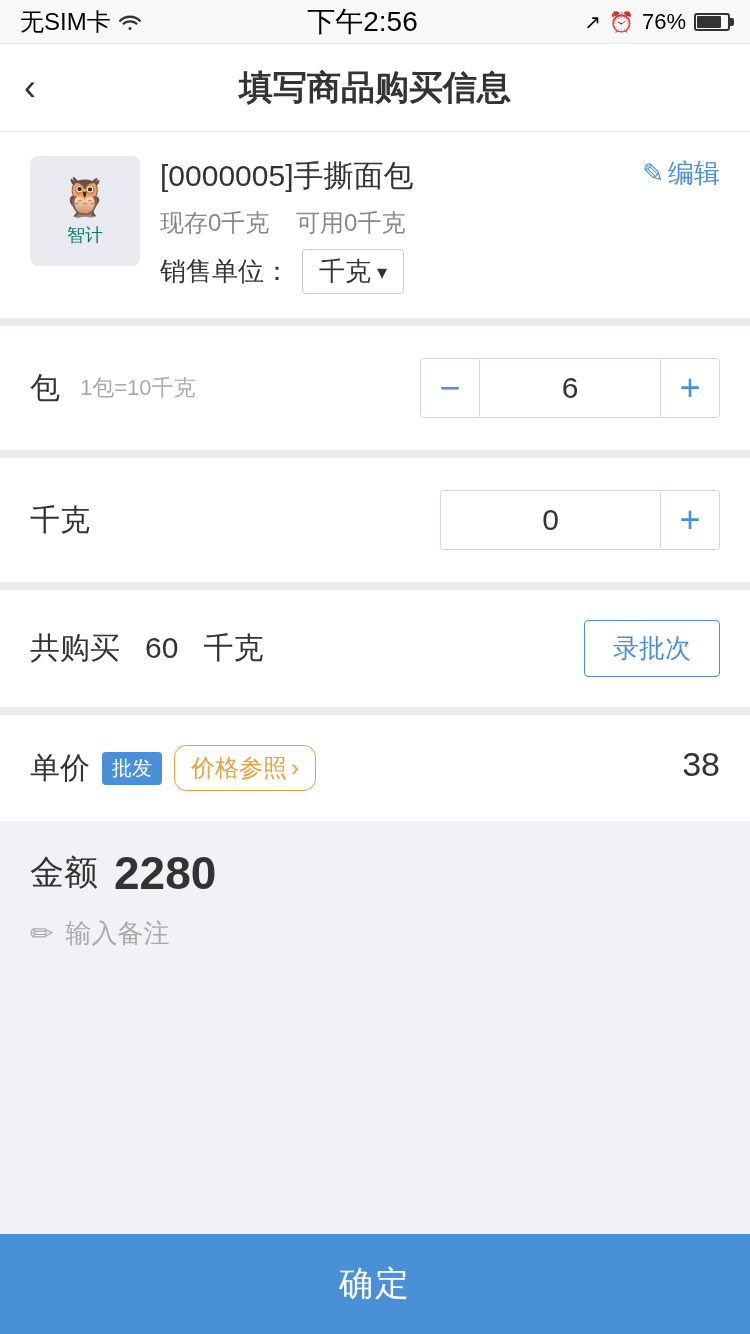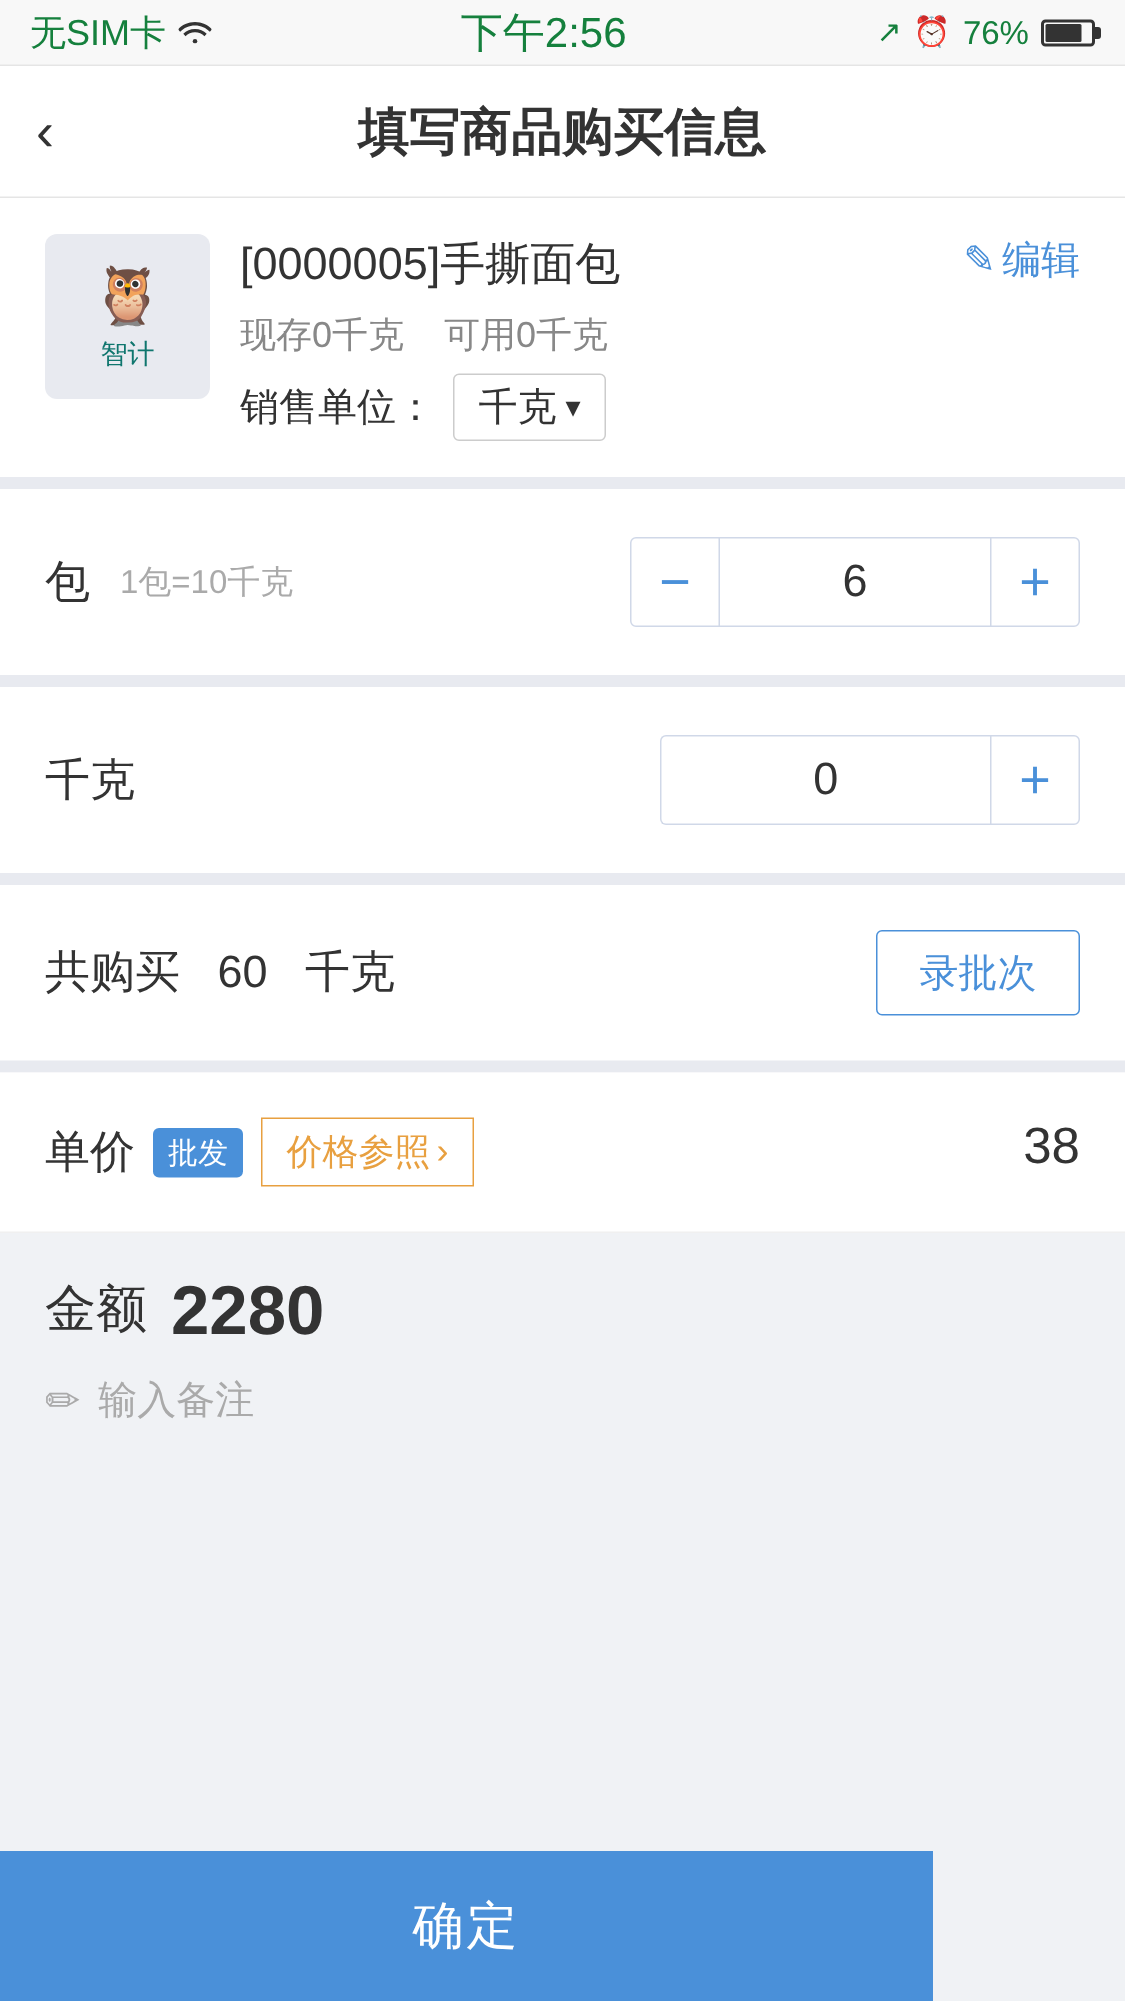--- a/index.html
+++ b/index.html
@@ -17,21 +17,21 @@
     
     .status-bar {
       width: 750px;
       height: 44px;
       background: #f8f8f8;
       display: flex;
       align-items: center;
       justify-content: space-between;
       padding: 0 20px;
       font-size: 24px;
-      color: #15803d;
+      color: #000000;
       border-bottom: 1px solid #e5e5e5;
     }
     .status-left { display: flex; align-items: center; gap: 8px; }
     .status-center { font-size: 28px; font-weight: 500; }
     .status-right { display: flex; align-items: center; gap: 8px; font-size: 22px; }
 
     
     .nav-bar {
       width: 750px;
       height: 88px;
@@ -244,21 +244,21 @@
     .price-label { font-size: 30px; color: #333; }
     .batch-tag {
       background: #4a90d9;
       color: #fff;
       font-size: 20px;
       padding: 3px 10px;
       border-radius: 4px;
     }
     .price-ref-btn {
       border: 1px solid #e8a040;
-      border-radius: 0;
+      border-radius: 12px;
       padding: 6px 16px;
       font-size: 24px;
       color: #e8a040;
       background: #fff;
       display: flex;
       align-items: center;
       gap: 4px;
       cursor: pointer;
     }
     .price-value {
@@ -296,21 +296,21 @@
     .content-area {
       background: #f0f2f5;
       min-height: 280px;
     }
 
     
     .confirm-btn {
       position: fixed;
       bottom: 0;
       left: 0;
-      width: 622px;
+      width: 750px;
       height: 100px;
       background: #4a90d9;
       color: #fff;
       font-size: 34px;
       font-weight: 500;
       display: flex;
       align-items: center;
       justify-content: center;
       cursor: pointer;
       letter-spacing: 2px;

